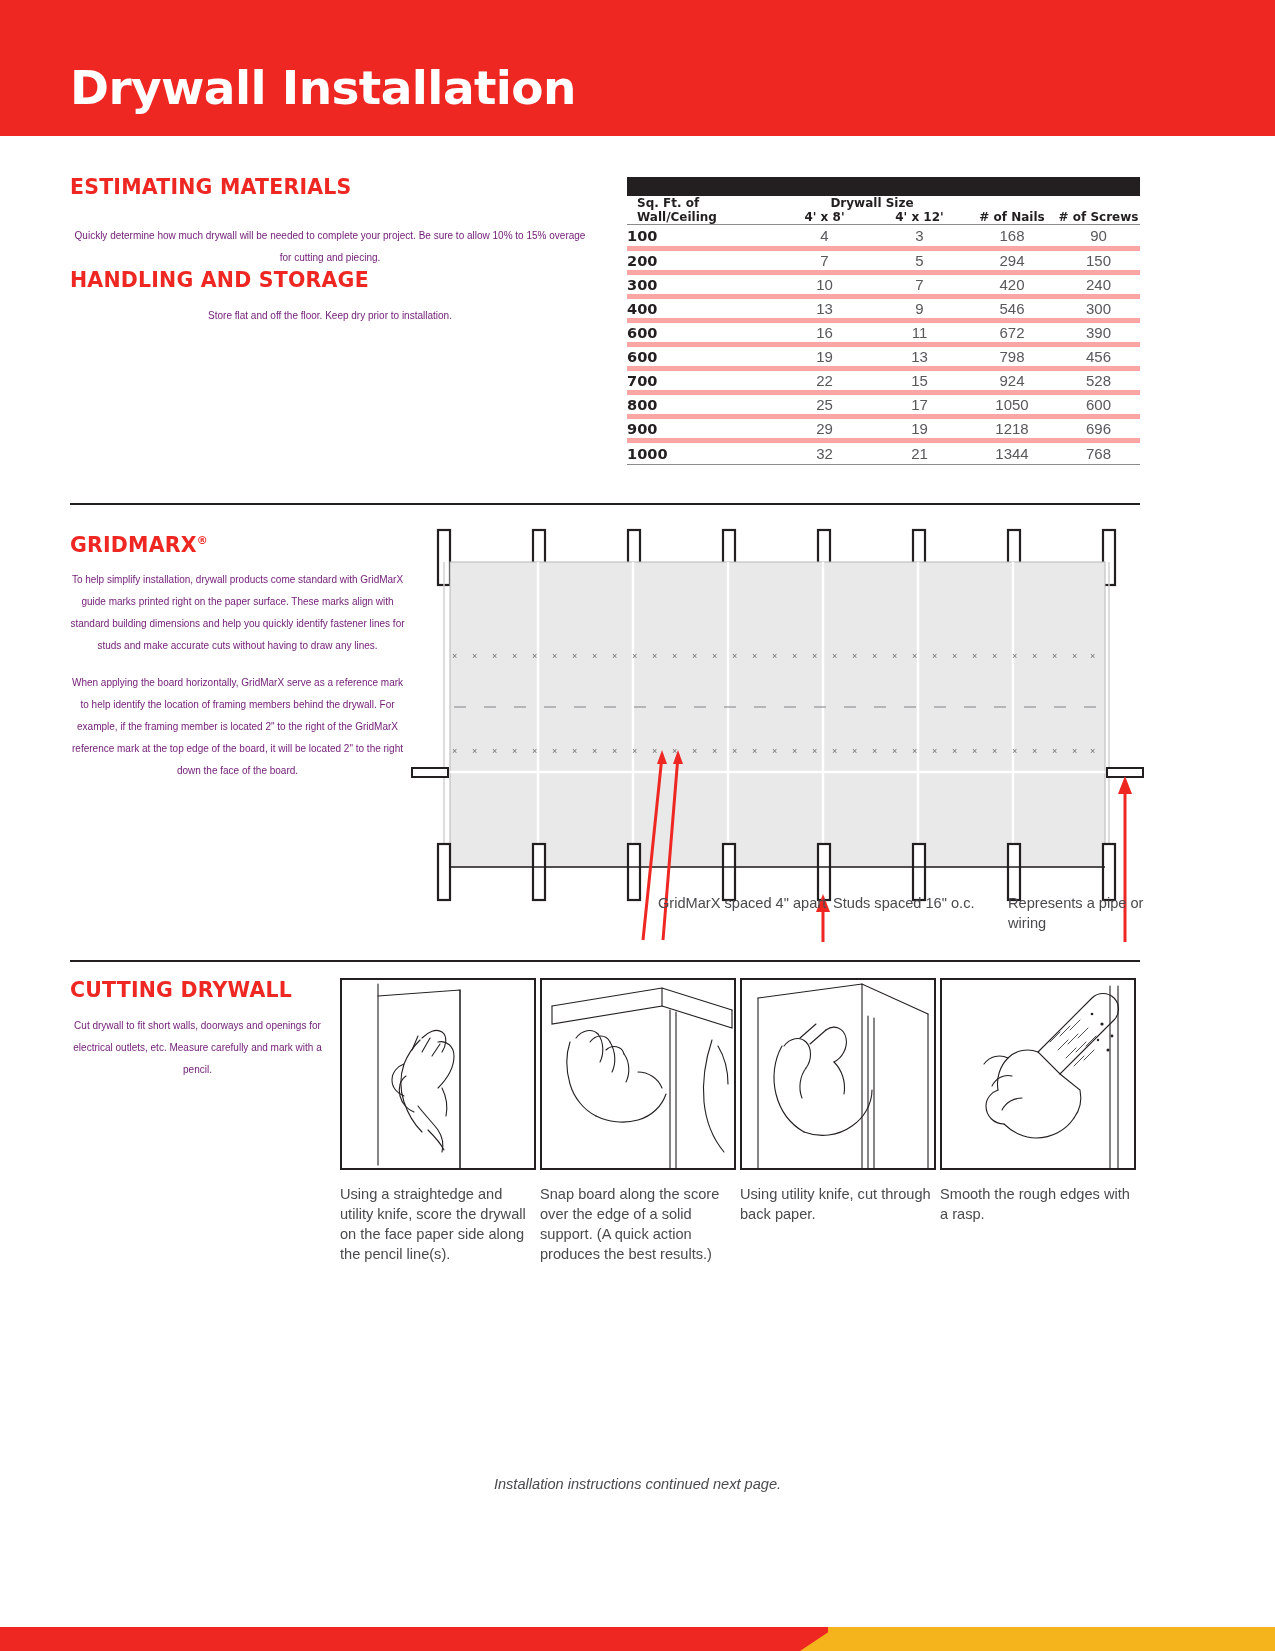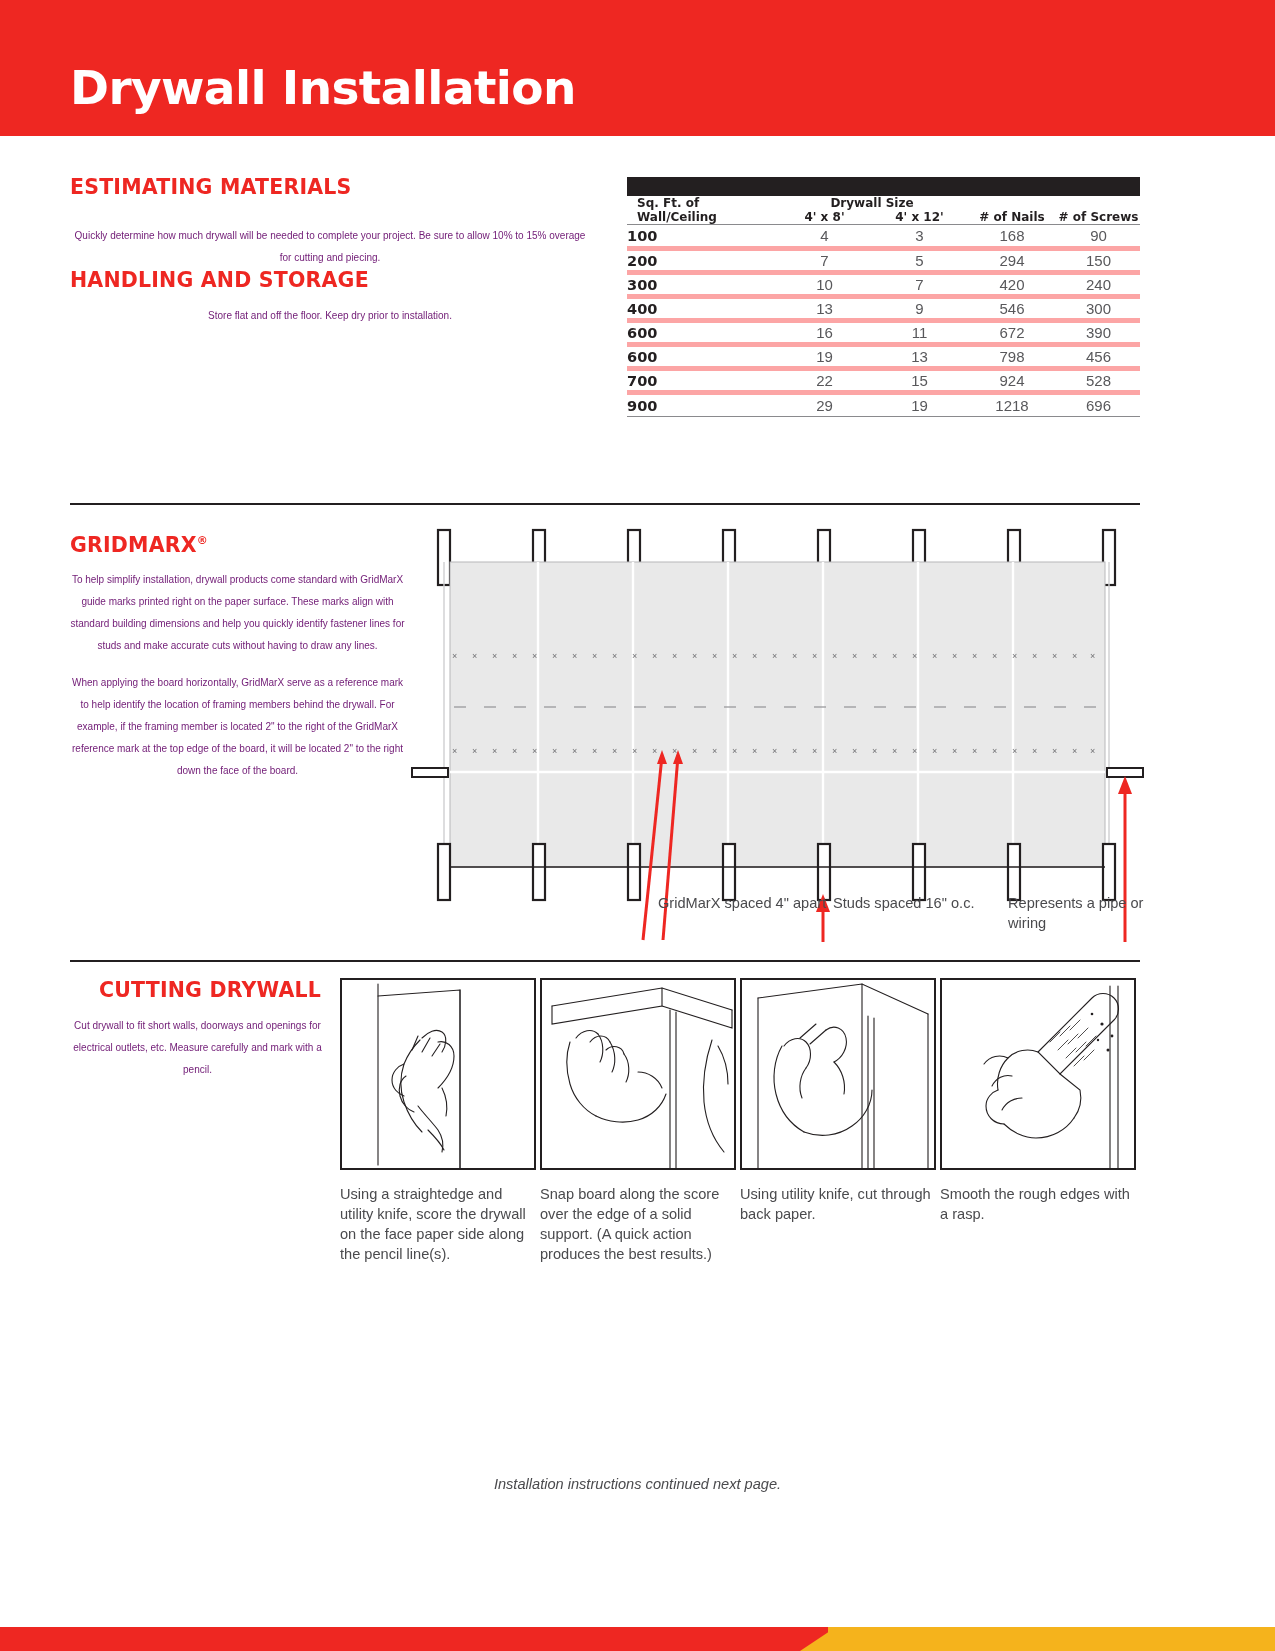--- a/index.html
+++ b/index.html
@@ -82,21 +82,21 @@
   .fig-caption {
     position: absolute; font-size: 14.6px; line-height: 20px; color: #4a4a4d;
     font-family: "Liberation Sans", sans-serif;
   }
   #cap-gridmarx { left: 658px; top: 893px; width: 170px; }
   #cap-studs { left: 833px; top: 893px; width: 160px; }
   #cap-pipe { left: 1008px; top: 893px; width: 140px; }
 
   
   #cutting-block { position: absolute; left: 70px; top: 978px; width: 255px; }
-  #cutting-block .sec-head { display:block; margin-bottom: 13px; margin-left: 29px; }
+  #cutting-block .sec-head { display:block; margin-bottom: 13px; }
 
   #cut-panels { position: absolute; left: 340px; top: 978px; width: 800px; }
   .cut-row { display: flex; gap: 4px; }
   .cut-item { width: 196px; }
   .cut-frame {
     width: 196px; height: 192px; border: 2.2px solid #231f20; background: #ffffff;
     position: relative; overflow: hidden;
   }
   .cut-frame svg { position: absolute; left: 0; top: 0; }
   .cut-cap { margin-top: 14px; font-size: 14.6px; line-height: 20px; color: #4a4a4d; }
@@ -203,25 +203,39 @@
             <td class="num">456</td>
           </tr>
           <tr>
             <td class="rowlabel">700</td>
             <td class="num">22</td>
             <td class="num">15</td>
             <td class="num">924</td>
             <td class="num">528</td>
           </tr>
           <tr>
+            <td class="rowlabel">800</td>
+            <td class="num">25</td>
+            <td class="num">17</td>
+            <td class="num">1050</td>
+            <td class="num">600</td>
+          </tr>
+          <tr>
             <td class="rowlabel">900</td>
             <td class="num">29</td>
             <td class="num">19</td>
             <td class="num">1218</td>
             <td class="num">696</td>
+          </tr>
+          <tr>
+            <td class="rowlabel">1000</td>
+            <td class="num">32</td>
+            <td class="num">21</td>
+            <td class="num">1344</td>
+            <td class="num">768</td>
           </tr>
         </tbody>
     </table>
   </div>
 
   <div class="rule" id="rule-1"></div>
 
   <div id="gridmarx-block">
     <span class="sec-head"><span>GRIDMARX</span><span class="reg">®</span></span>
     <p class="body-text">To help simplify installation, drywall products come standard with GridMarX guide marks printed right on the paper surface. These marks align with standard building dimensions and help you quickly identify fastener lines for studs and make accurate cuts without having to draw any lines.</p>

